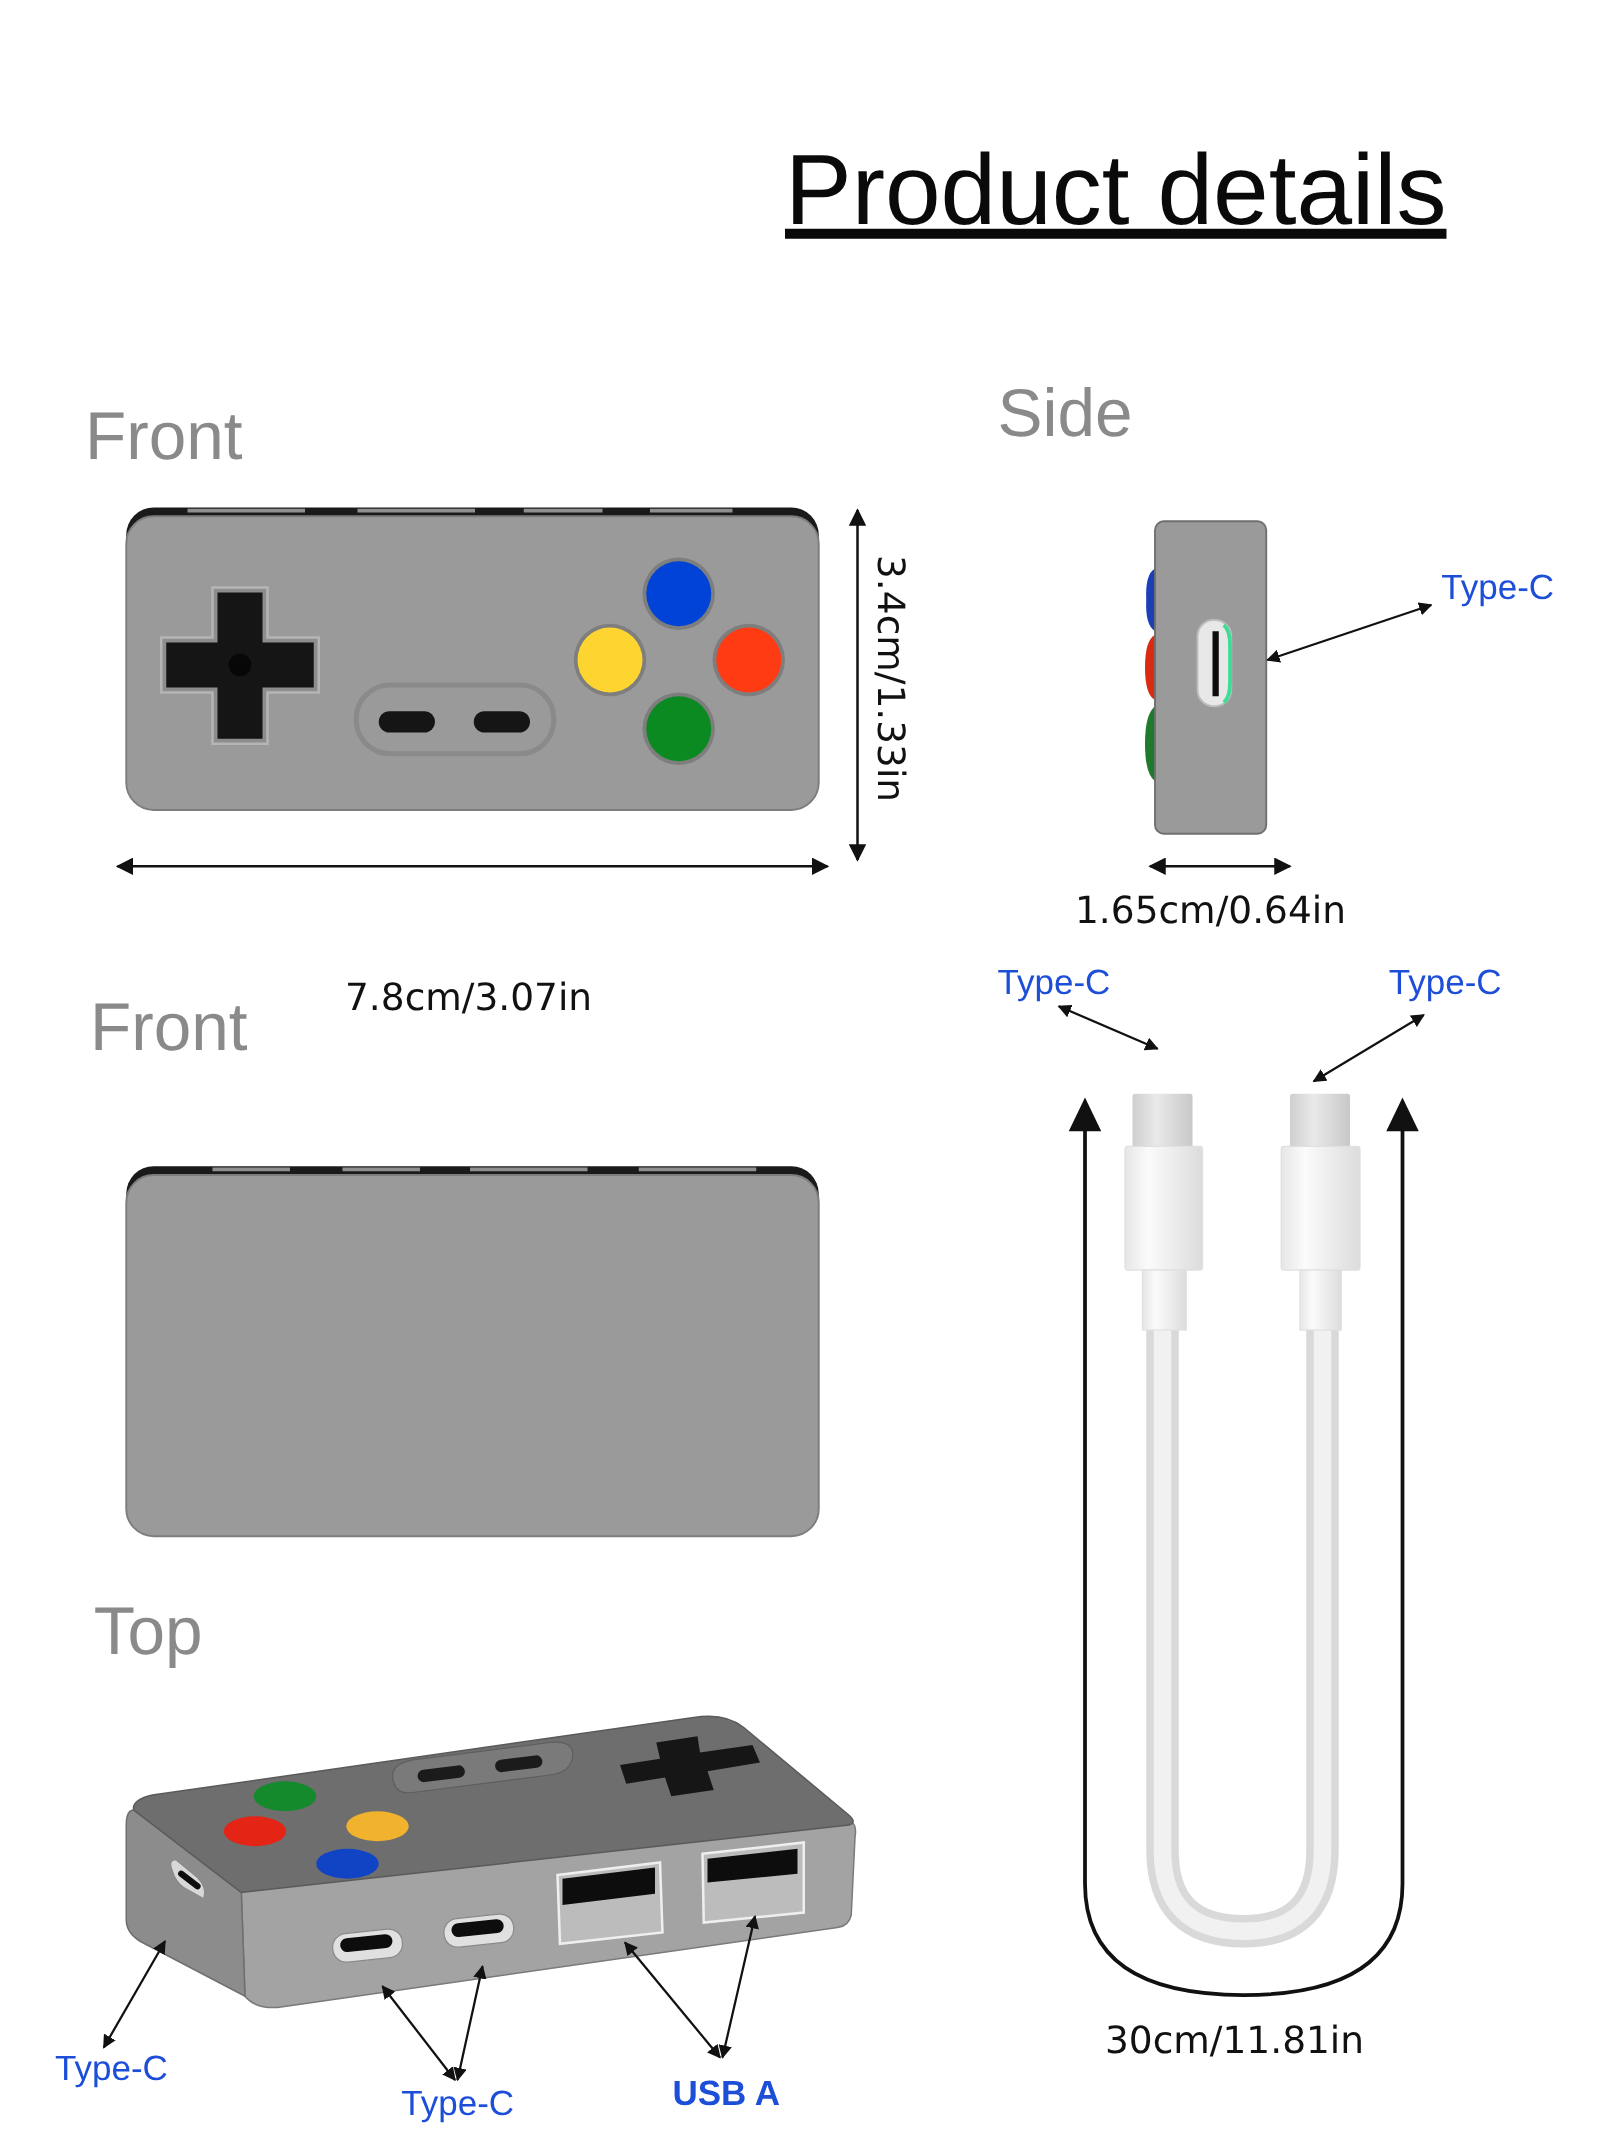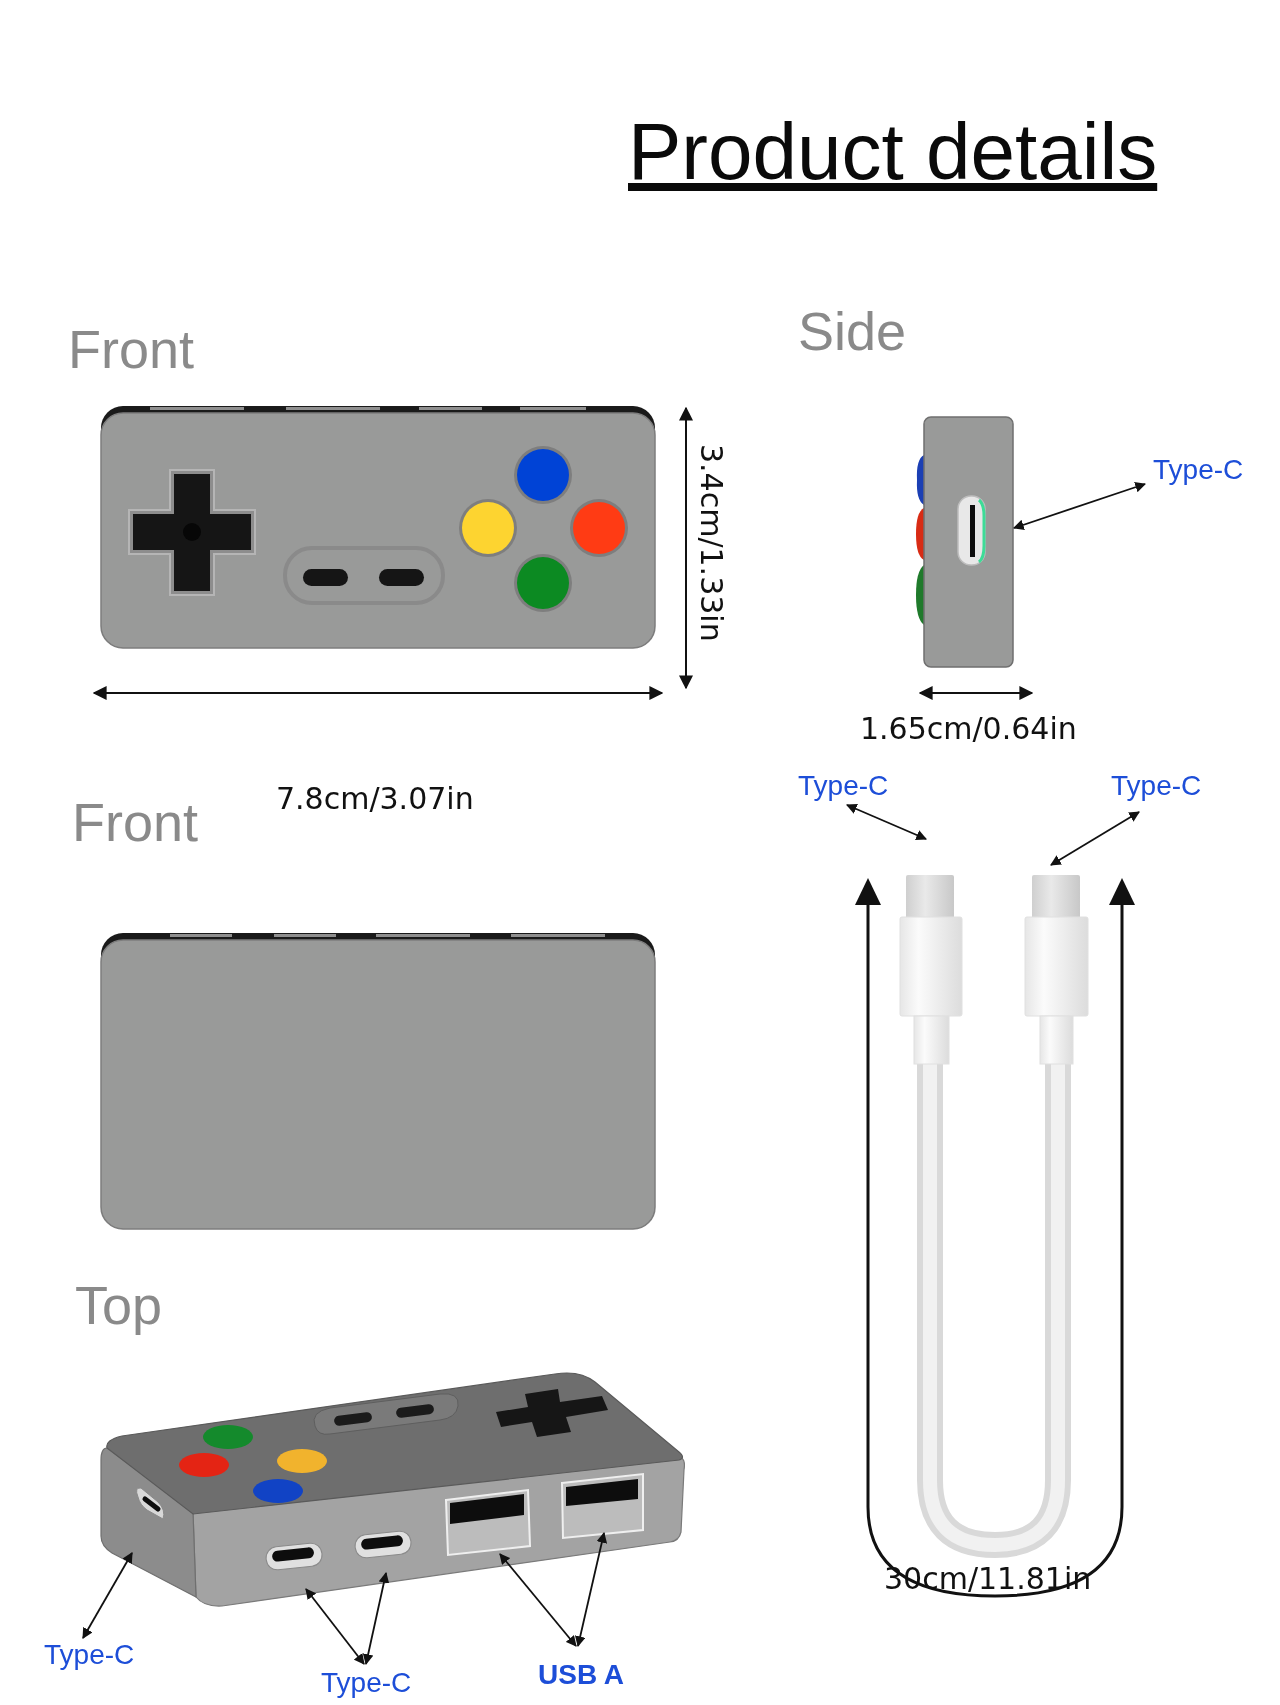--- a/index.html
+++ b/index.html
@@ -175,20 +175,20 @@
   <line x1="83" y1="1638" x2="132" y2="1553" stroke="#111" stroke-width="1.8" marker-start="url(#arrowhead-sm)" marker-end="url(#arrowhead-sm)"></line>
   <line x1="364" y1="1664" x2="306" y2="1589" stroke="#111" stroke-width="1.8" marker-start="url(#arrowhead-sm)" marker-end="url(#arrowhead-sm)"></line>
   <line x1="366" y1="1664" x2="386" y2="1573" stroke="#111" stroke-width="1.8" marker-start="url(#arrowhead-sm)" marker-end="url(#arrowhead-sm)"></line>
   <line x1="576" y1="1646" x2="500" y2="1554" stroke="#111" stroke-width="1.8" marker-start="url(#arrowhead-sm)" marker-end="url(#arrowhead-sm)"></line>
   <line x1="578" y1="1646" x2="604" y2="1533" stroke="#111" stroke-width="1.8" marker-start="url(#arrowhead-sm)" marker-end="url(#arrowhead-sm)"></line>
 </svg>
 
 <div class="abs dim-label" style="left:276px; top:752px;margin-top:32px;">7.8cm/3.07in</div>
 <div class="abs dim-label vertical-dim" style="left:726px; top:444px;">3.4cm/1.33in</div>
 <div class="abs dim-label" style="left:860px; top:714px;text-align:center;">1.65cm/0.64in</div>
-<div class="abs dim-label" style="left:884px; top:1564px;">30cm/11.81in</div>
+<div class="abs dim-label" style="left:884px; top:1618px;">30cm/11.81in</div>
 
 <div class="abs port-label" style="left:1153px; top:456px;">Type-C</div>
 <div class="abs port-label" style="left:798px; top:772px;">Type-C</div>
 <div class="abs port-label" style="left:1111px; top:772px;">Type-C</div>
 <div class="abs port-label" style="left:44px; top:1641px;">Type-C</div>
 <div class="abs port-label" style="left:321px; top:1669px;">Type-C</div>
 <div class="abs port-label" style="left:538px; top:1661px;font-weight:bold;">USB A</div>
 
 </body></html>

